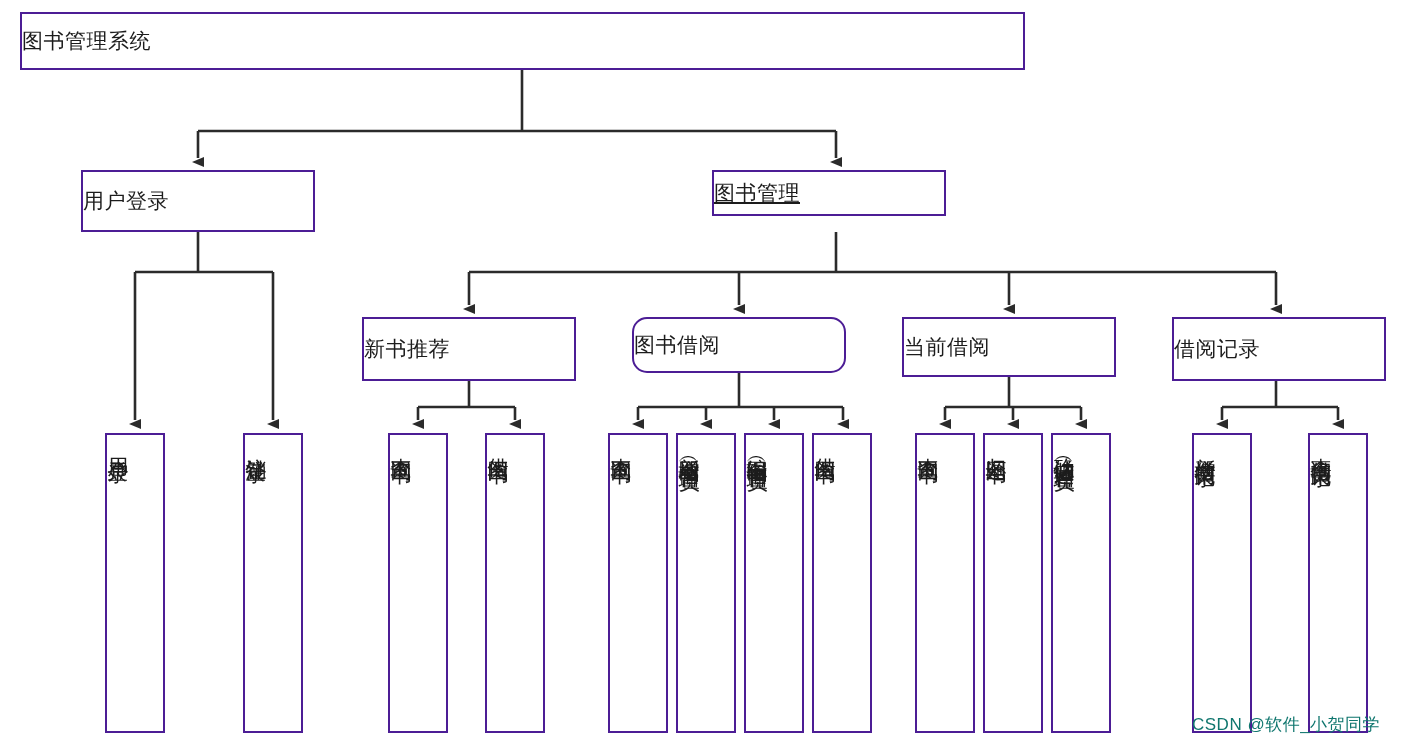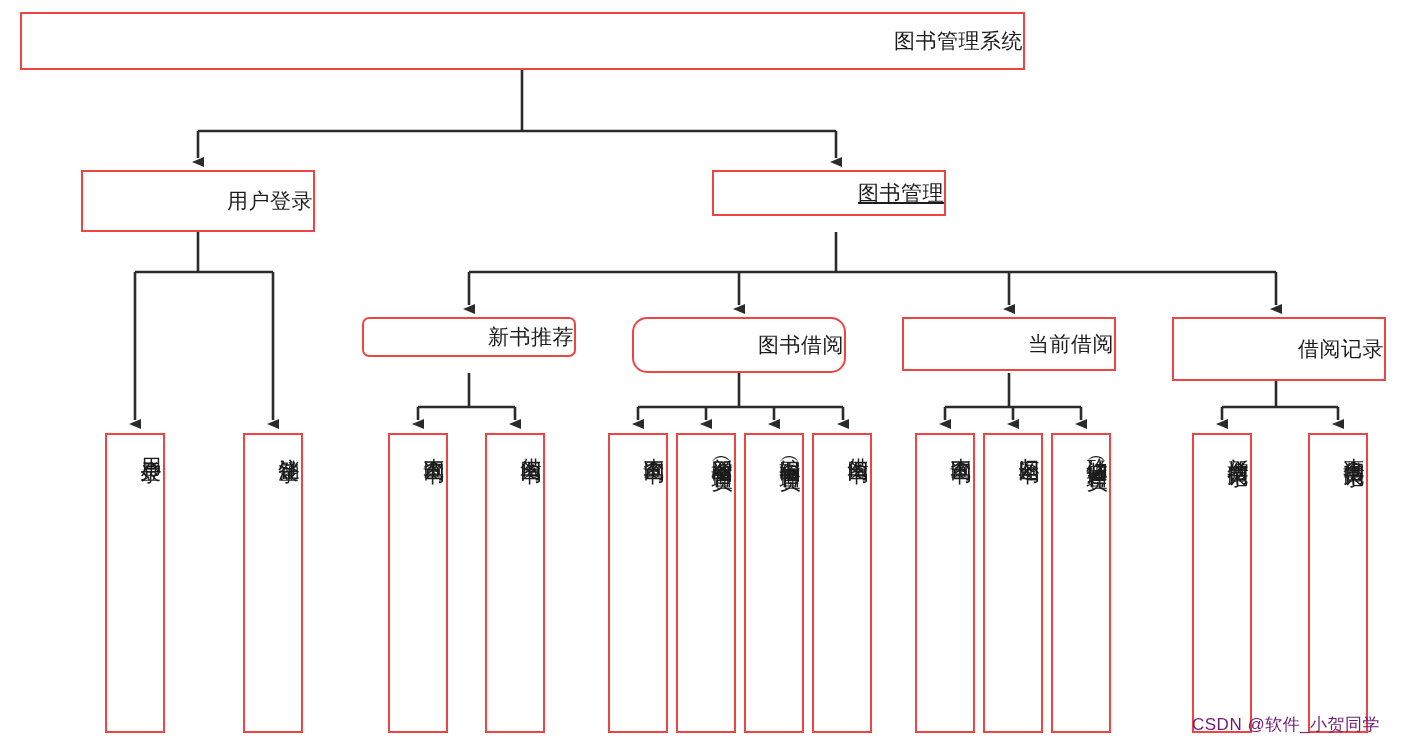--- a/index.html
+++ b/index.html
@@ -21,24 +21,24 @@
     position: absolute;
     left: 0;
     top: 0;
     width: 1405px;
     height: 747px;
   }
   .node {
     position: absolute;
     box-sizing: border-box;
     background: #ffffff;
-    border: 2px solid #ef4444;
+    border: 2px solid #4c1d95;
     display: flex;
     align-items: center;
-    justify-content: flex-end;
+    justify-content: flex-start;
     color: #1c1c1c;
   }
   .node-label {
     display: block;
     text-align: center;
     line-height: 1.18;
     white-space: pre;
   }
   .h-node .node-label {
     font-size: 21px;
@@ -50,21 +50,21 @@
   }
   .v-node .node-label {
     writing-mode: vertical-rl;
     text-orientation: upright;
     font-size: 21px;
     letter-spacing: 2px;
     line-height: 1.1;
   }
   .watermark {
     position: absolute;
-    color: #701a75;
+    color: #0f766e;
     font-size: 17px;
     letter-spacing: 0.5px;
     white-space: nowrap;
     pointer-events: none;
   }
 </style>
 </head>
 <body>
 
 <div id="canvas">
@@ -123,27 +123,27 @@
     <span class="node-label">图书管理系统</span>
   </div>
 
   <div class="node h-node" style="left:81px; top:170px; width:234px; height:62px;">
     <span class="node-label">用户登录</span>
   </div>
   <div class="node h-node" style="left:712px; top:170px; width:234px; height:46px;text-decoration:underline;">
     <span class="node-label">图书管理</span>
   </div>
 
-  <div class="node h-node" style="left:362px; top:317px; width:214px; height:40px;border-radius:7px;">
+  <div class="node h-node" style="left:362px; top:317px; width:214px; height:64px;">
     <span class="node-label">新书推荐</span>
   </div>
   <div class="node h-node" style="left:632px; top:317px; width:214px; height:56px;border-radius:15px;">
     <span class="node-label">图书借阅</span>
   </div>
-  <div class="node h-node" style="left:902px; top:317px; width:214px; height:54px;">
+  <div class="node h-node" style="left:902px; top:317px; width:214px; height:60px;">
     <span class="node-label">当前借阅</span>
   </div>
   <div class="node h-node" style="left:1172px; top:317px; width:214px; height:64px;">
     <span class="node-label">借阅记录</span>
   </div>
 
   <div class="node v-node" style="left:105px; top:433px; width:60px; height:300px;">
     <span class="node-label">用户登录</span>
   </div>
   <div class="node v-node" style="left:243px; top:433px; width:60px; height:300px;">

